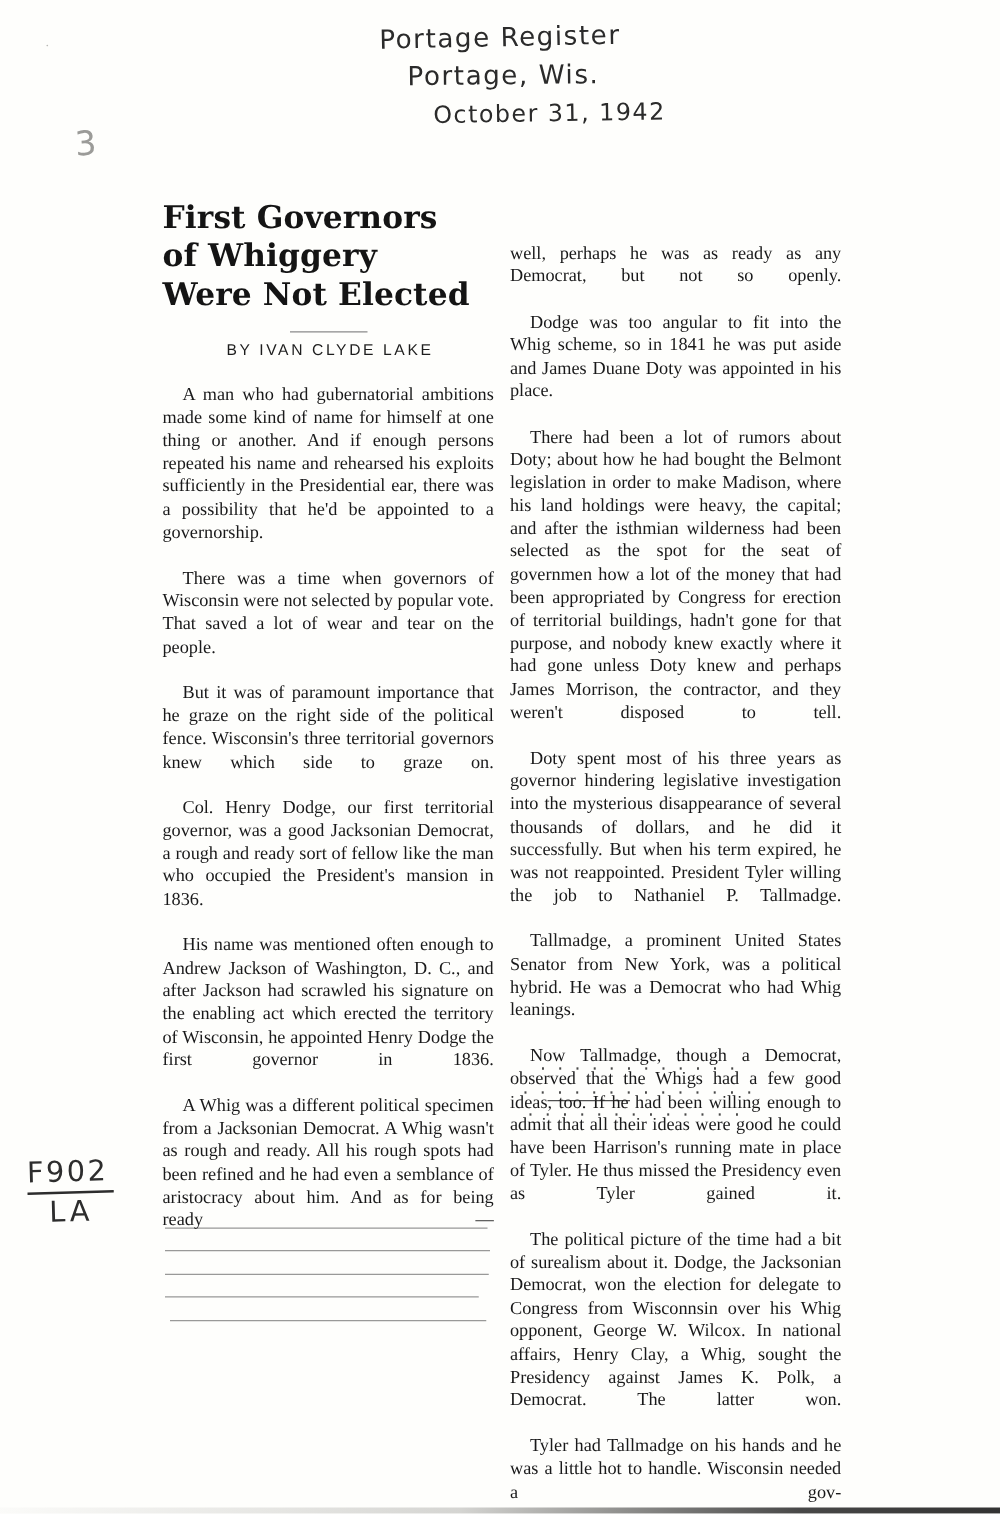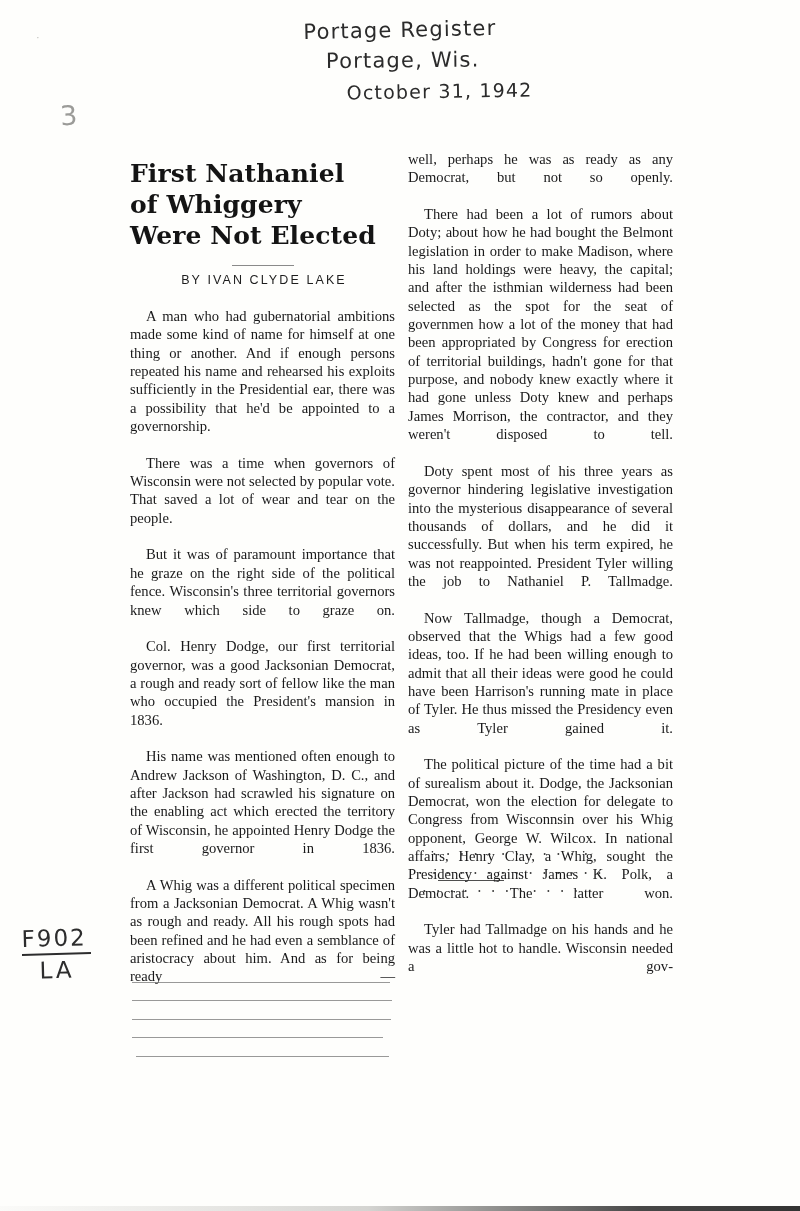--- a/index.html
+++ b/index.html
@@ -142,21 +142,21 @@
     margin: 0;
     font-family: "Liberation Serif", serif;
     font-size: 14.6px;
     line-height: 18.35px;
     color: #19191a;
     text-align: justify;
     text-indent: 16px;
     hyphens: none;
     -webkit-hyphens: none;
   }
-  p.bodytext.cont { text-indent: 0; }
+  p.bodytext.cont { text-indent: 0; margin-top: 44px; }
 
   
   p.bodytext::after {
     content: "";
     display: inline-block;
     width: 100%;
   }
 
   
   .pencil-underline {
@@ -199,21 +199,21 @@
     <span class="sub">LA</span>
   </div>
 
   <div id="clipping">
 
     <div class="cols">
 
       <div class="col col-1">
 
         <h1 id="headline">
-          <span>First Nathaniel</span>
+          <span>First Governors</span>
           <span>of Whiggery</span>
           <span>Were Not Elected</span>
         </h1>
 
         <div id="byline-rule"></div>
         <div id="byline">BY IVAN CLYDE LAKE</div>
 
         <p class="bodytext">A man who had gubernatorial ambitions made some kind of name for himself at one thing or another. And if enough persons repeated his name and rehearsed his exploits sufficiently in the Presidential ear, there was a possibility that he'd be appointed to a governorship.</p>
         <p class="bodytext">There was a time when governors of Wisconsin were not selected by popular vote. That saved a lot of wear and tear on the people.</p>
         <p class="bodytext">But it was of paramount importance that he graze on the right side of the political fence. Wisconsin's three territorial governors knew which side to graze on.</p>
@@ -223,22 +223,24 @@
 
         <div class="pencil-underline" style="left:2px; top:832px; width:258px;"></div>
         <div class="pencil-underline" style="left:2px; top:850px; width:260px;"></div>
         <div class="pencil-underline" style="left:2px; top:869px; width:259px;"></div>
         <div class="pencil-underline" style="left:2px; top:887px; width:251px;"></div>
         <div class="pencil-underline" style="left:6px; top:906px; width:253px;"></div>
       </div>
 
       <div class="col col-2">
         <p class="bodytext cont">well, perhaps he was as ready as any Democrat, but not so openly.</p>
+        <p class="bodytext">Dodge was too angular to fit into the Whig scheme, so in 1841 he was put aside and James Duane Doty was appointed in his place.</p>
         <p class="bodytext">There had been a lot of rumors about Doty; about how he had bought the Belmont legislation in order to make Madison, where his land holdings were heavy, the capital; and after the isthmian wilderness had been selected as the spot for the seat of governmen how a lot of the money that had been appropriated by Congress for erection of territorial buildings, hadn't gone for that purpose, and nobody knew exactly where it had gone unless Doty knew and perhaps James Morrison, the contractor, and they weren't disposed to tell.</p>
         <p class="bodytext">Doty spent most of his three years as governor hindering legislative investigation into the mysterious disappearance of several thousands of dollars, and he did it successfully. But when his term expired, he was not reappointed. President Tyler willing the job to Nathaniel P. Tallmadge.</p>
+        <p class="bodytext">Tallmadge, a prominent United States Senator from New York, was a political hybrid. He was a Democrat who had Whig leanings.</p>
         <p class="bodytext">Now Tallmadge, though a Democrat, observed that the Whigs had a few good ideas, too. If he had been willing enough to admit that all their ideas were good he could have been Harrison's running mate in place of Tyler. He thus missed the Presidency even as Tyler gained it.</p>
         <p class="bodytext">The political picture of the time had a bit of surealism about it. Dodge, the Jacksonian Democrat, won the election for delegate to Congress from Wisconnsin over his Whig opponent, George W. Wilcox. In national affairs, Henry Clay, a Whig, sought the Presidency against James K. Polk, a Democrat. The latter won.</p>
         <p class="bodytext">Tyler had Tallmadge on his hands and he was a little hot to handle. Wisconsin needed a gov-</p>
 
         <div class="pencil-dots" style="left:24px; top:700px;">············</div>
         <div class="pencil-dots" style="left:10px; top:719px;">··············</div>
         <div class="pencil-dots" style="left:14px; top:737px;">·············</div>
         <div class="pencil-strike" style="left:30px; top:730px; width:66px;"></div>
       </div>
 

